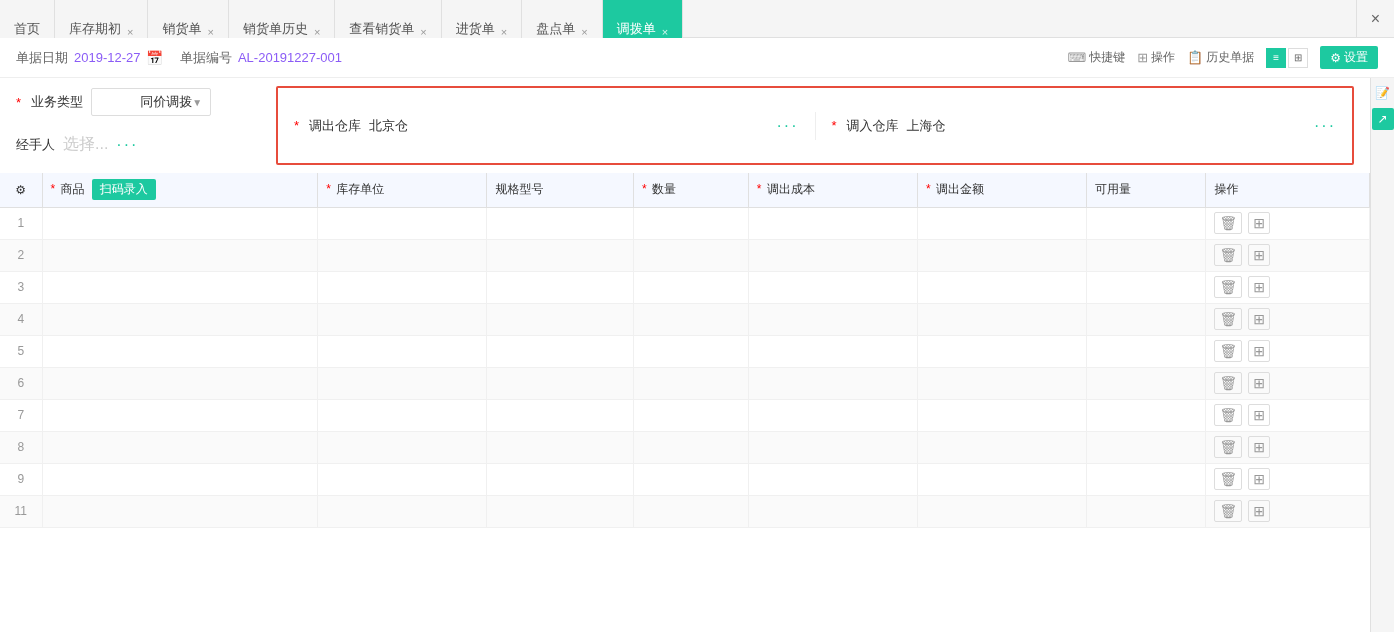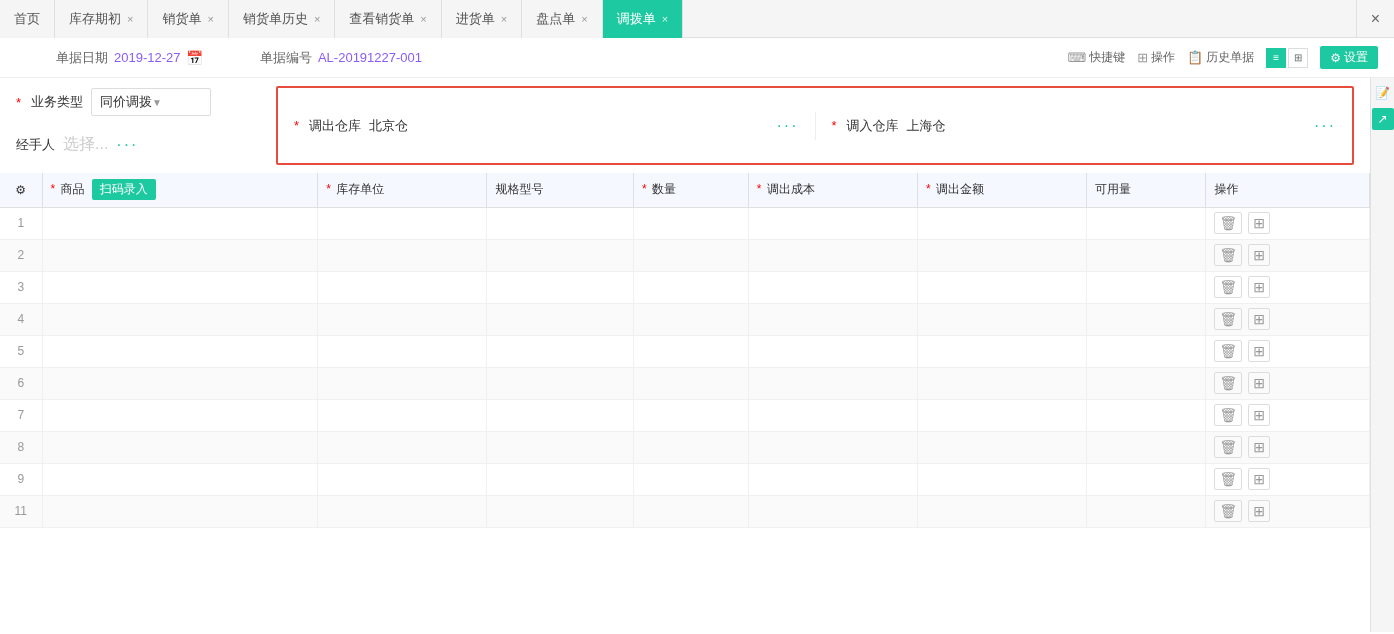--- a/index.html
+++ b/index.html
@@ -4,40 +4,40 @@
   <style>
     * { box-sizing: border-box; margin: 0; padding: 0; }
     body { font-family: "Microsoft YaHei", "PingFang SC", sans-serif; font-size: 13px; background: #fff; color: #333; overflow: hidden; }
 
     
     .tabs-bar {
       display: flex; align-items: center; background: #f5f5f5; border-bottom: 1px solid #e0e0e0;
       height: 38px; padding: 0 0 0 0; position: relative;
     }
     .tab {
-      display: flex; align-items: center; padding: 0 14px; height: 38px; cursor: pointer;
+      display: flex; align-items: flex-end; padding: 0 14px; height: 38px; cursor: pointer;
       font-size: 13px; color: #555; border-right: 1px solid #e0e0e0; white-space: nowrap;
       background: #f5f5f5;
     }
     .tab:first-child { border-left: none; }
     .tab.active { background: #1dc9a0; color: #fff; font-weight: 500; }
     .tab .close-btn { margin-left: 6px; color: #999; font-size: 11px; cursor: pointer; }
     .tab.active .close-btn { color: rgba(255,255,255,0.8); }
     .tabs-bar .window-close {
       margin-left: auto; width: 38px; height: 38px; display: flex; align-items: center;
       justify-content: center; cursor: pointer; font-size: 16px; color: #666;
       border-left: 1px solid #e0e0e0;
     }
 
     
     .toolbar-row {
       display: flex; align-items: center; padding: 8px 16px; border-bottom: 1px solid #eee;
       background: #fff; gap: 16px;
     }
-    .toolbar-field { display: flex; align-items: center; gap: 6px; font-size: 13px; color: #333; margin-left: 40px; }
+    .toolbar-field { display: flex; align-items: center; gap: 6px; font-size: 13px; color: #333; }
     .toolbar-label { color: #666; }
     .toolbar-value { color: #8b5cf6; }
     .date-icon { color: #1dc9a0; cursor: pointer; font-size: 14px; }
     .toolbar-right { margin-left: auto; display: flex; align-items: center; gap: 12px; font-size: 12px; color: #666; }
     .toolbar-right-item { display: flex; align-items: center; gap: 3px; cursor: pointer; color: #666; }
     .toolbar-right-item .icon { font-size: 13px; color: #999; }
     .btn-grid { display: flex; gap: 2px; }
     .btn-grid-item { width: 20px; height: 20px; border: 1px solid #ddd; background: #fff; cursor: pointer; display: flex; align-items: center; justify-content: center; font-size: 10px; }
     .btn-grid-item.active { background: #1dc9a0; border-color: #1dc9a0; color: #fff; }
     .btn-settings {
@@ -47,21 +47,21 @@
 
     
     .content-area { display: flex; height: calc(634px - 38px - 42px); }
 
     
     .main-content { flex: 1; overflow: hidden; display: flex; flex-direction: column; }
     .form-row { display: flex; align-items: center; gap: 8px; margin-bottom: 8px; }
     .form-label-text { color: #333; white-space: nowrap; }
     .form-select {
       border: 1px solid #ddd; padding: 11px 8px; min-width: 120px; color: #333; font-size: 13px;
-      background: #fff; display: flex; align-items: center; justify-content: flex-start;
+      background: #fff; display: flex; align-items: center; justify-content: flex-end;
       cursor: pointer; height: 28px; border-radius: 2px;
     }
     .form-select .chevron { color: #999; font-size: 10px; }
     .form-person {
       display: flex; align-items: center; gap: 6px;
     }
     .form-person-placeholder { color: #ccc; font-size: 16px; }
     .form-more-btn { color: #1dc9a0; cursor: pointer; font-size: 16px; letter-spacing: 2px; }
 
     

